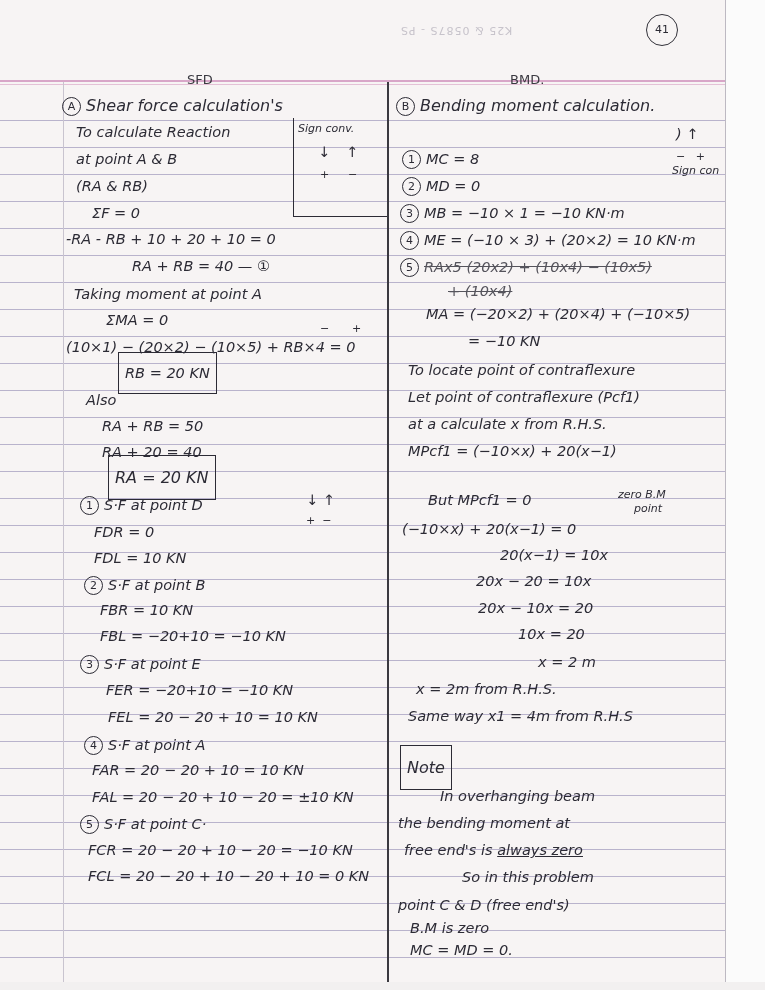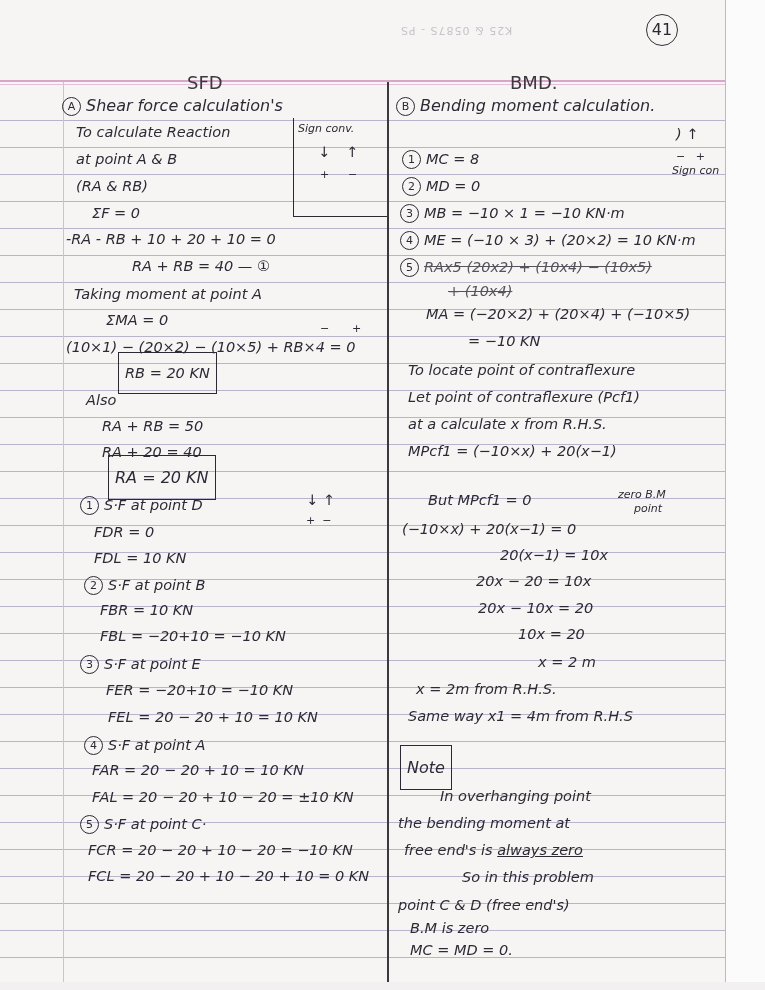--- a/index.html
+++ b/index.html
@@ -12,22 +12,22 @@
   .topband{position:absolute;left:0;top:0;width:765px;height:82px;background:#f7f4f4;}
   .red-rule{position:absolute;left:0;top:80px;width:725px;height:2px;background:#d8a6c8;}
   .red-rule2{position:absolute;left:0;top:84px;width:725px;height:1px;background:#e4c1d6;}
   .margin-line{position:absolute;left:63px;top:82px;width:1px;height:908px;background:#c9c4cf;}
   .divider{position:absolute;left:387px;top:82px;width:2px;height:900px;background:#3a3940;}
   .right-edge{position:absolute;left:725px;top:0;width:1px;height:990px;background:#bdb9c2;}
   .offpage{position:absolute;left:726px;top:0;width:39px;height:990px;background:#fbfbfb;}
   .bottom-band{position:absolute;left:0;top:982px;width:765px;height:8px;background:#f2f0f0;}
   .ghost{position:absolute;left:400px;top:24px;font-size:11px;color:#c7c3cb;transform:rotate(180deg);letter-spacing:1px;}
   .pagenum{position:absolute;left:646px;top:14px;width:30px;height:30px;border:1.5px solid #33323a;border-radius:50%;
-    font-size:16px;text-align:center;line-height:30px;}
-  .hdr{position:absolute;top:72px;font-size:18px;color:#3a3940;}
+    font-size:11px;text-align:center;line-height:30px;}
+  .hdr{position:absolute;top:72px;font-size:13px;color:#3a3940;}
   .t{position:absolute;font-family:"DejaVu Sans",sans-serif;font-size:14.5px;white-space:nowrap;color:#2c2b35;font-style:italic;}
   .big{font-size:16px;}
   .sm{font-size:11px;}
   .circ{display:inline-block;width:17px;height:17px;border:1.4px solid #2c2b35;border-radius:50%;text-align:center;
     line-height:17px;font-size:11px;font-style:normal;margin-right:5px;vertical-align:middle;}
   .boxed{border:1.4px solid #2c2b35;padding:12px 6px;text-align:center;}
   .signbox{position:absolute;left:293px;top:118px;width:93px;height:98px;border-left:1.4px solid #2c2b35;border-bottom:1.4px solid #2c2b35;}
   .u{text-decoration:underline;}
   .strike{text-decoration:line-through;color:#55545c;font-style:italic;}
 </style>
@@ -123,19 +123,19 @@
 <div class="t" style="left:402px;top:521px">(−10×x) + 20(x−1) = 0</div>
 <div class="t" style="left:500px;top:547px">20(x−1) = 10x</div>
 <div class="t" style="left:476px;top:573px">20x − 20 = 10x</div>
 <div class="t" style="left:478px;top:600px">20x − 10x = 20</div>
 <div class="t" style="left:518px;top:626px">10x = 20</div>
 <div class="t" style="left:538px;top:654px">x = 2 m</div>
 <div class="t" style="left:416px;top:681px">x = 2m from R.H.S.</div>
 <div class="t" style="left:408px;top:708px">Same way  x1 = 4m from R.H.S</div>
 
 <div class="t big" style="left:400px;top:758px"><span class="boxed">Note</span></div>
-<div class="t" style="left:440px;top:788px">In overhanging point</div>
+<div class="t" style="left:440px;top:788px">In overhanging beam</div>
 <div class="t" style="left:398px;top:815px">the bending moment at</div>
 <div class="t" style="left:404px;top:842px">free end's is <span class="u">always zero</span></div>
 <div class="t" style="left:462px;top:869px">So in this problem</div>
 <div class="t" style="left:398px;top:897px">point C &amp; D (free end's)</div>
 <div class="t" style="left:410px;top:920px">B.M is zero</div>
 <div class="t" style="left:410px;top:942px">MC = MD = 0.</div>
 
 </body></html>

